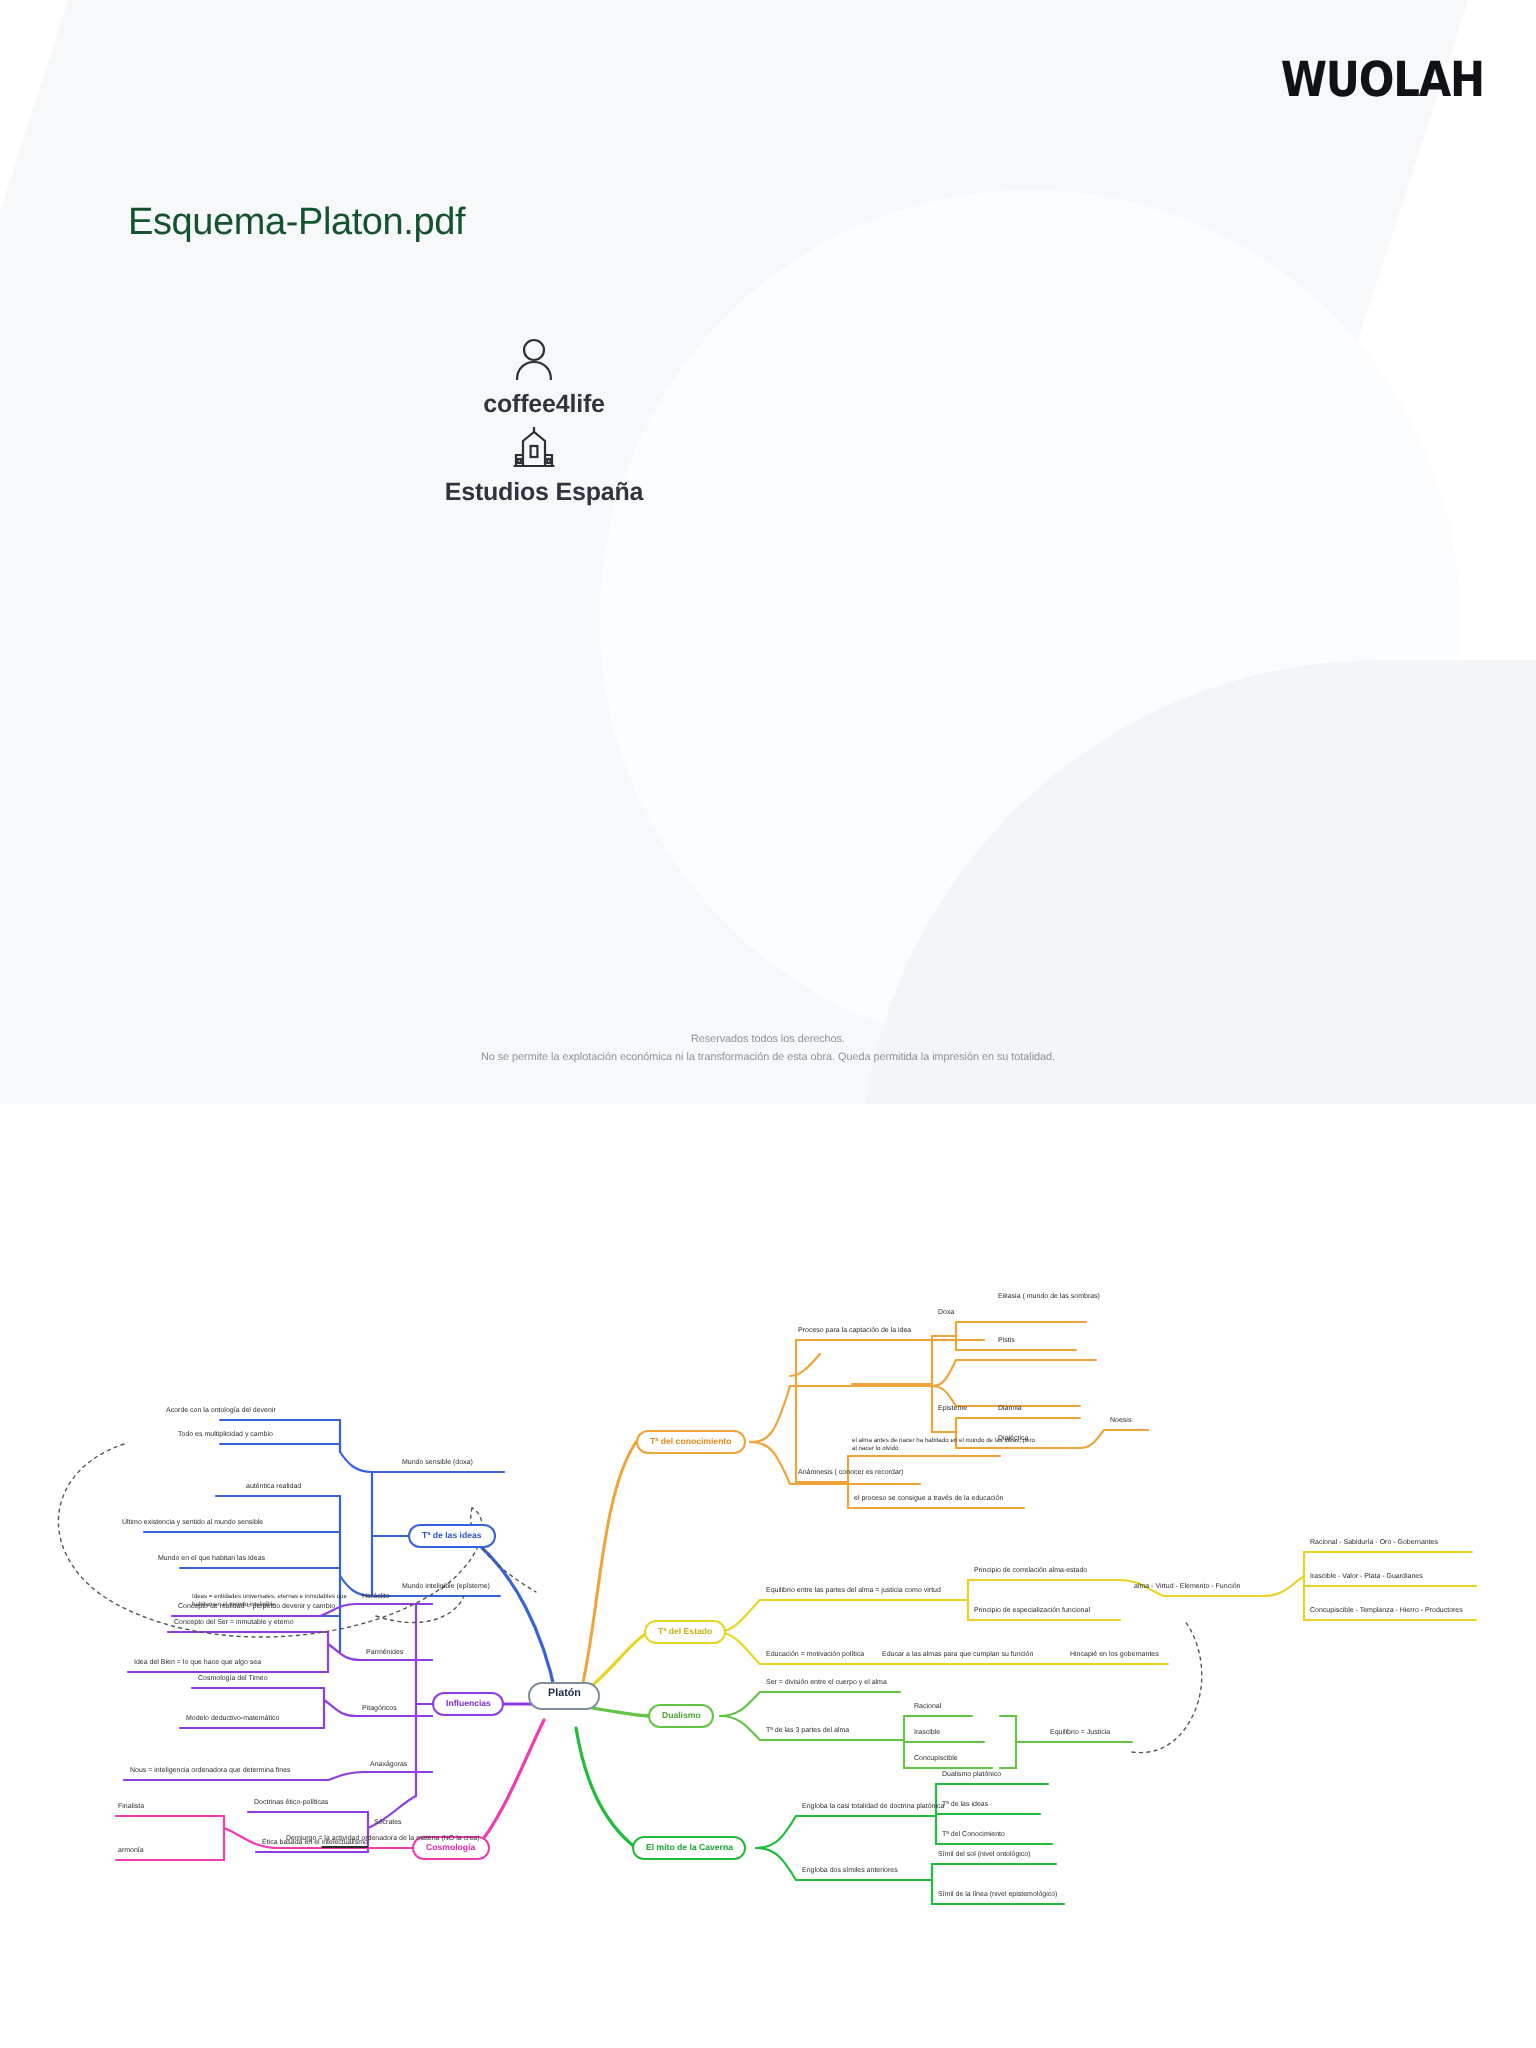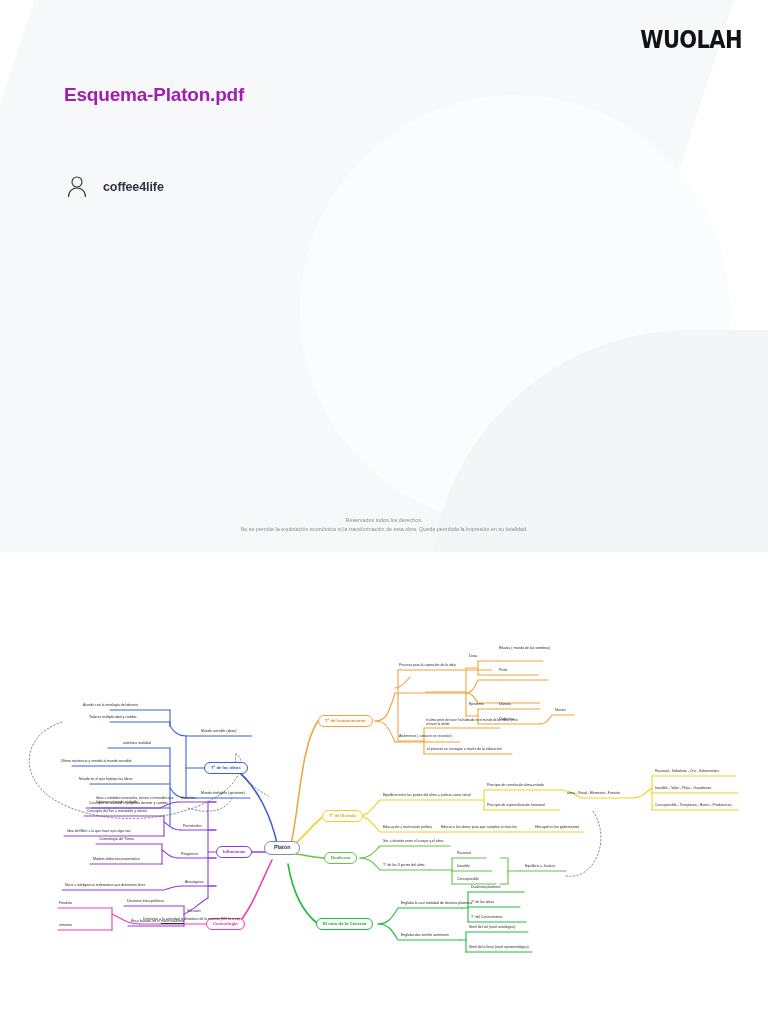--- a/index.html
+++ b/index.html
@@ -36,28 +36,28 @@
 
   #wuolah-logo{
     position:absolute;right:26px;top:28px;
     font-family:"DejaVu Sans", sans-serif;
     font-weight:bold;font-size:21px;letter-spacing:-0.6px;
     color:#111216;
     transform:scaleY(1.15);
   }
 
   #doc-title{
-    position:absolute;left:64px;top:84px;
-    font-size:19px;font-weight:bold;color:#a21caf;
+    position:absolute;left:64px;top:101px;
+    font-size:19px;font-weight:normal;color:#14532d;
     letter-spacing:-0.2px;
   }
 
   #meta-list{position:absolute;left:62px;top:165px;width:420px;}
   .meta-row{
-    display:flex;align-items:center;height:44px;margin-bottom:0px;
+    display:flex;align-items:center;height:44px;margin-bottom:0px;flex-direction:column;
   }
   .meta-icon{
     width:30px;height:30px;flex:0 0 30px;
     display:flex;align-items:center;justify-content:center;
     margin-right:11px;
   }
   .meta-icon svg{display:block;}
   .meta-label{
     font-size:12.5px;font-weight:bold;color:#2f3540;letter-spacing:-0.1px;
   }
@@ -147,20 +147,34 @@
         <svg width="22" height="24" viewBox="0 0 22 24" fill="none" stroke="#2b2f36" stroke-width="1.1">
           <circle cx="11" cy="7" r="5"></circle>
           <path d="M2.5 22 C2.5 15.5 7 13 11 13 C15 13 19.5 15.5 19.5 22"></path>
         </svg>
       </span>
       <span class="meta-label">coffee4life</span>
     </div>
 
 
 
+    <div class="meta-row">
+      <span class="meta-icon">
+        <svg width="24" height="24" viewBox="0 0 24 24" fill="none" stroke="#2b2f36" stroke-width="1.1">
+          <path d="M12 1.5 V4"></path>
+          <path d="M12 4 L6.5 8.5 V21 H17.5 V8.5 Z"></path>
+          <rect x="10.3" y="11" width="3.4" height="5.5"></rect>
+          <path d="M3 21 V15.5 H6.5 M21 21 V15.5 H17.5"></path>
+          <path d="M1.8 21 H22.2"></path>
+          <rect x="3.8" y="17.5" width="1.6" height="2"></rect>
+          <rect x="18.6" y="17.5" width="1.6" height="2"></rect>
+        </svg>
+      </span>
+      <span class="meta-label">Estudios España</span>
+    </div>
   </div>
 
   <div id="legal">
     <div>Reservados todos los derechos.</div>
     <div>No se permite la explotación económica ni la transformación de esta obra. Queda permitida la impresión en su totalidad.</div>
   </div>
 </div>
 
 <div id="page-gap"></div>
 

